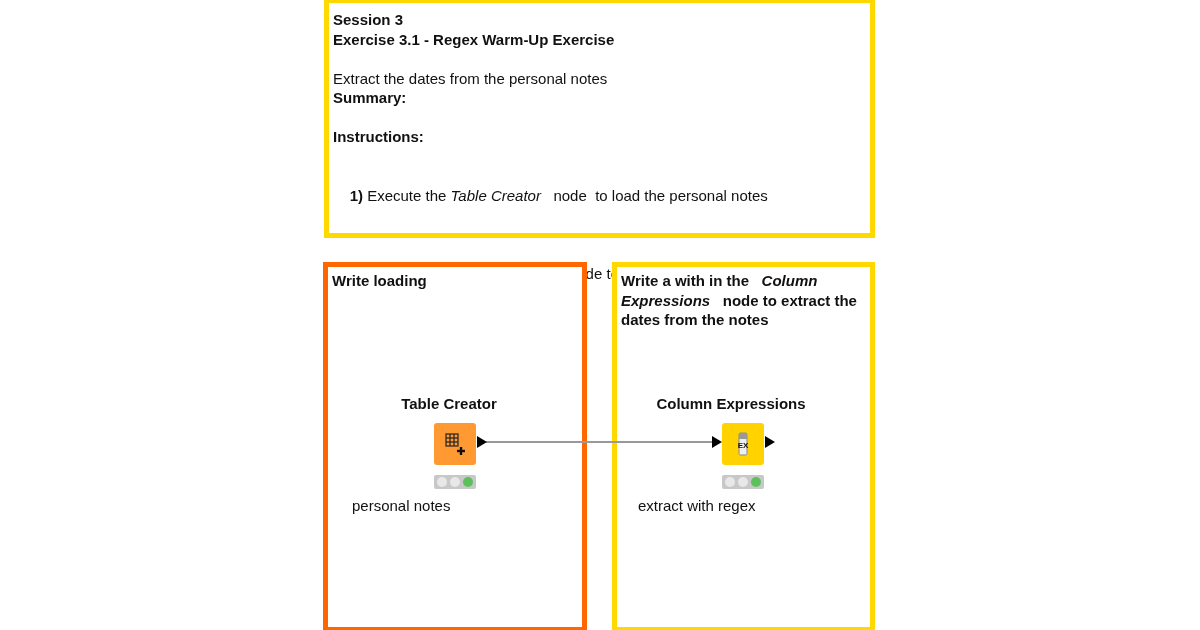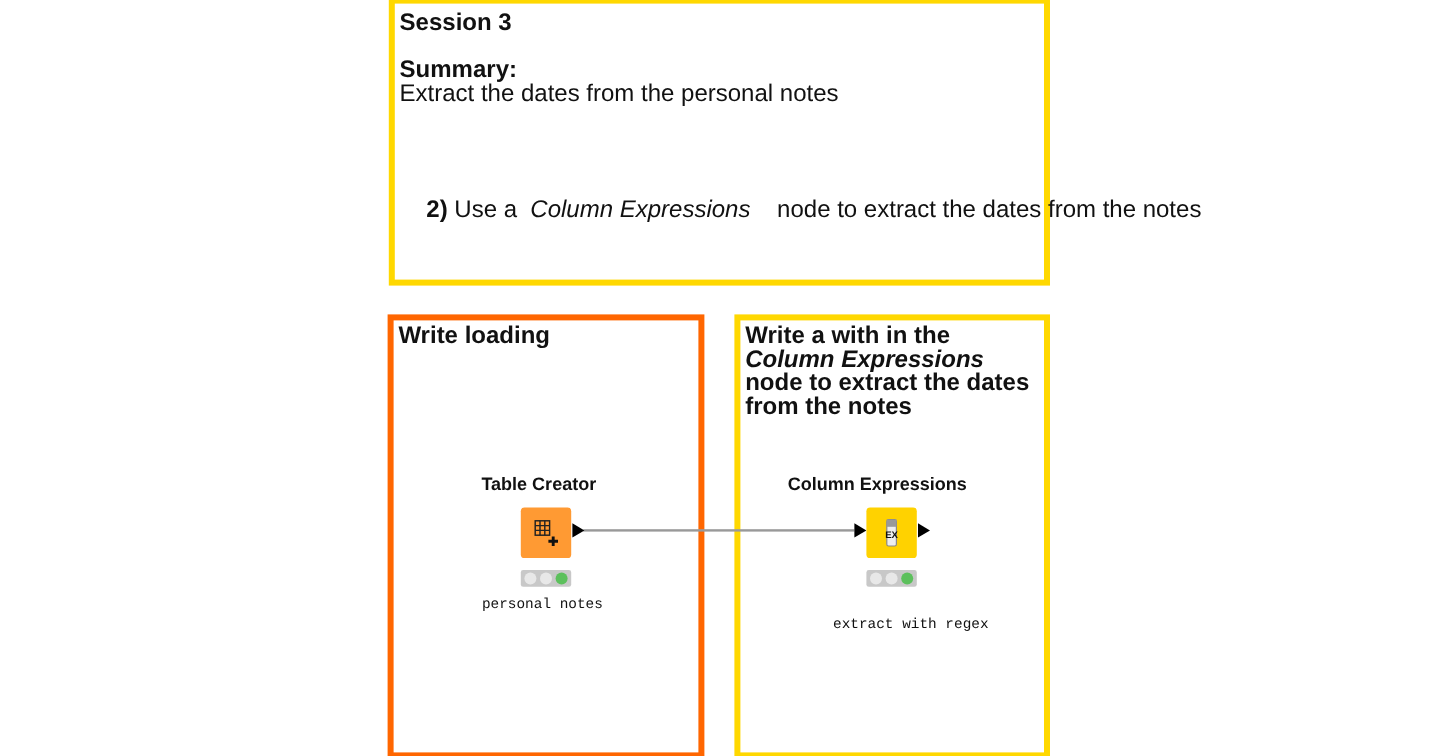--- a/index.html
+++ b/index.html
@@ -4,51 +4,56 @@
 <style>
   * { box-sizing: border-box; margin: 0; padding: 0; }
   html, body { width: 1200px; height: 630px; background: #ffffff; overflow: hidden; }
   body { position: relative; font-family: "Liberation Sans", "DejaVu Sans", sans-serif; color: #111; }
 
   .annot { position: absolute; border-style: solid; border-width: 5px; background: #fff; }
   .annot-top { left: 324px; top: -2px; width: 551px; height: 240px; border-color: #FFD800; padding: 7px 4px; }
   .annot-left { left: 323px; top: 262px; width: 264px; height: 370px; border-color: #FF6600; padding: 4px 4px; }
   .annot-right { left: 612px; top: 262px; width: 263px; height: 370px; border-color: #FFD800; padding: 4px 4px; }
 
-  .t { font-size: 20px; line-height: 19.5px; }
+  .t { font-size: 15px; line-height: 19.5px; }
   .b { font-weight: bold; }
   .i { font-style: italic; }
   .gap { height: 19.5px; }
 
   .node-label { position: absolute; font-size: 15px; font-weight: bold; text-align: center; width: 200px; }
-  .node-caption { position: absolute; font-size: 12px; text-align: center; width: 200px; font-family: Liberation Mono, monospace; }
+  .node-caption { position: absolute; font-size: 15px; width: 200px; }
 
   .node-box { position: absolute; width: 42px; height: 42px; border-radius: 3px; }
   .node-tc { background: #FF9A33; left: 434px; top: 423px; }
   .node-ce { background: #FFD200; left: 722px; top: 423px; }
 
   .port-out { position: absolute; width: 0; height: 0; border-top: 6px solid transparent; border-bottom: 6px solid transparent; border-left: 10px solid #000; }
   .port-in { position: absolute; width: 0; height: 0; border-top: 6px solid transparent; border-bottom: 6px solid transparent; border-left: 10px solid #000; }
 
   .conn { position: absolute; left: 486px; top: 441px; width: 226px; height: 2px; background: #999; }
 
   .status { position: absolute; width: 42px; height: 14px; background: #c8c8c8; border-radius: 2px; display: flex; align-items: center; justify-content: space-around; padding: 0 2px; }
   .dot { width: 10px; height: 10px; border-radius: 50%; background: #e8e8e8; }
   .dot.green { background: #5cc05c; }
 </style>
 </head>
 <body>
 
 <div class="annot annot-top">
   <div class="t b">Session 3</div>
+  <div class="t b">Exercise 3.1 - Regex Warm-Up Exercise</div>
   <div class="gap"></div>
+  <div class="t">Extract the dates from the personal notes</div>
   <div class="t b">Summary:</div>
-  <div class="t">Extract the dates from the personal notes</div>
   <div class="gap"></div>
+  <div class="t b">Instructions:</div>
   <div class="gap"></div>
+  <div class="t" style="white-space:pre;">
+    <span class="b">1)</span><span> Execute the </span><span class="i">Table Creator</span><span>   node  to load the personal notes</span>
+  </div>
   <div class="gap"></div>
   <div class="t" style="white-space:pre;">
     <span class="b">2)</span><span> Use a  </span><span class="i">Column Expressions</span><span>    node to extract the dates from the notes</span>
   </div>
 </div>
 
 <div class="annot annot-left">
   <div class="t b">Write loading</div>
 </div>
 
@@ -90,13 +95,13 @@
     <rect x="17" y="10" width="8" height="6" fill="#999"></rect>
     <text x="21" y="25" font-size="8" font-weight="bold" text-anchor="middle" fill="#111" font-family="Liberation Sans, sans-serif">EX</text>
   </svg>
 </div>
 <div class="port-out" style="left:765px; top:436px;"></div>
 <div class="status" style="left:722px; top:475px;">
   <span class="dot"></span>
   <span class="dot"></span>
   <span class="dot green"></span>
 </div>
-<div class="node-caption" style="left:659px; top:497px;margin-top:16px;">extract with regex</div>
+<div class="node-caption" style="left:638px; top:497px;">extract with regex</div>
 
 </body></html>

